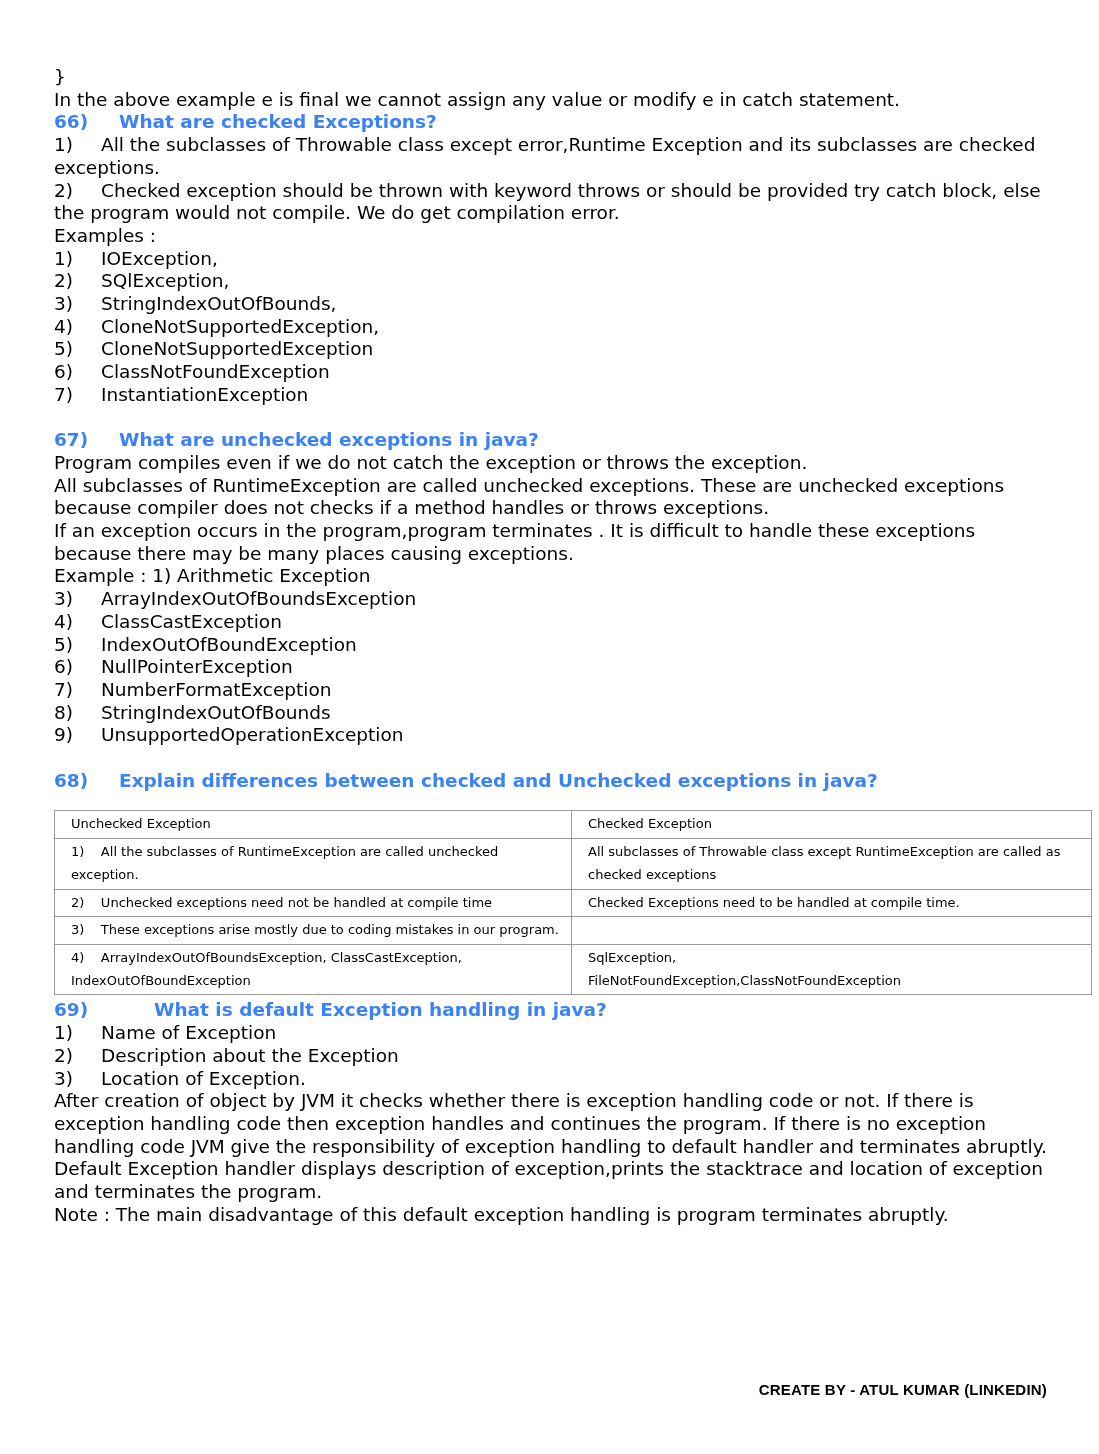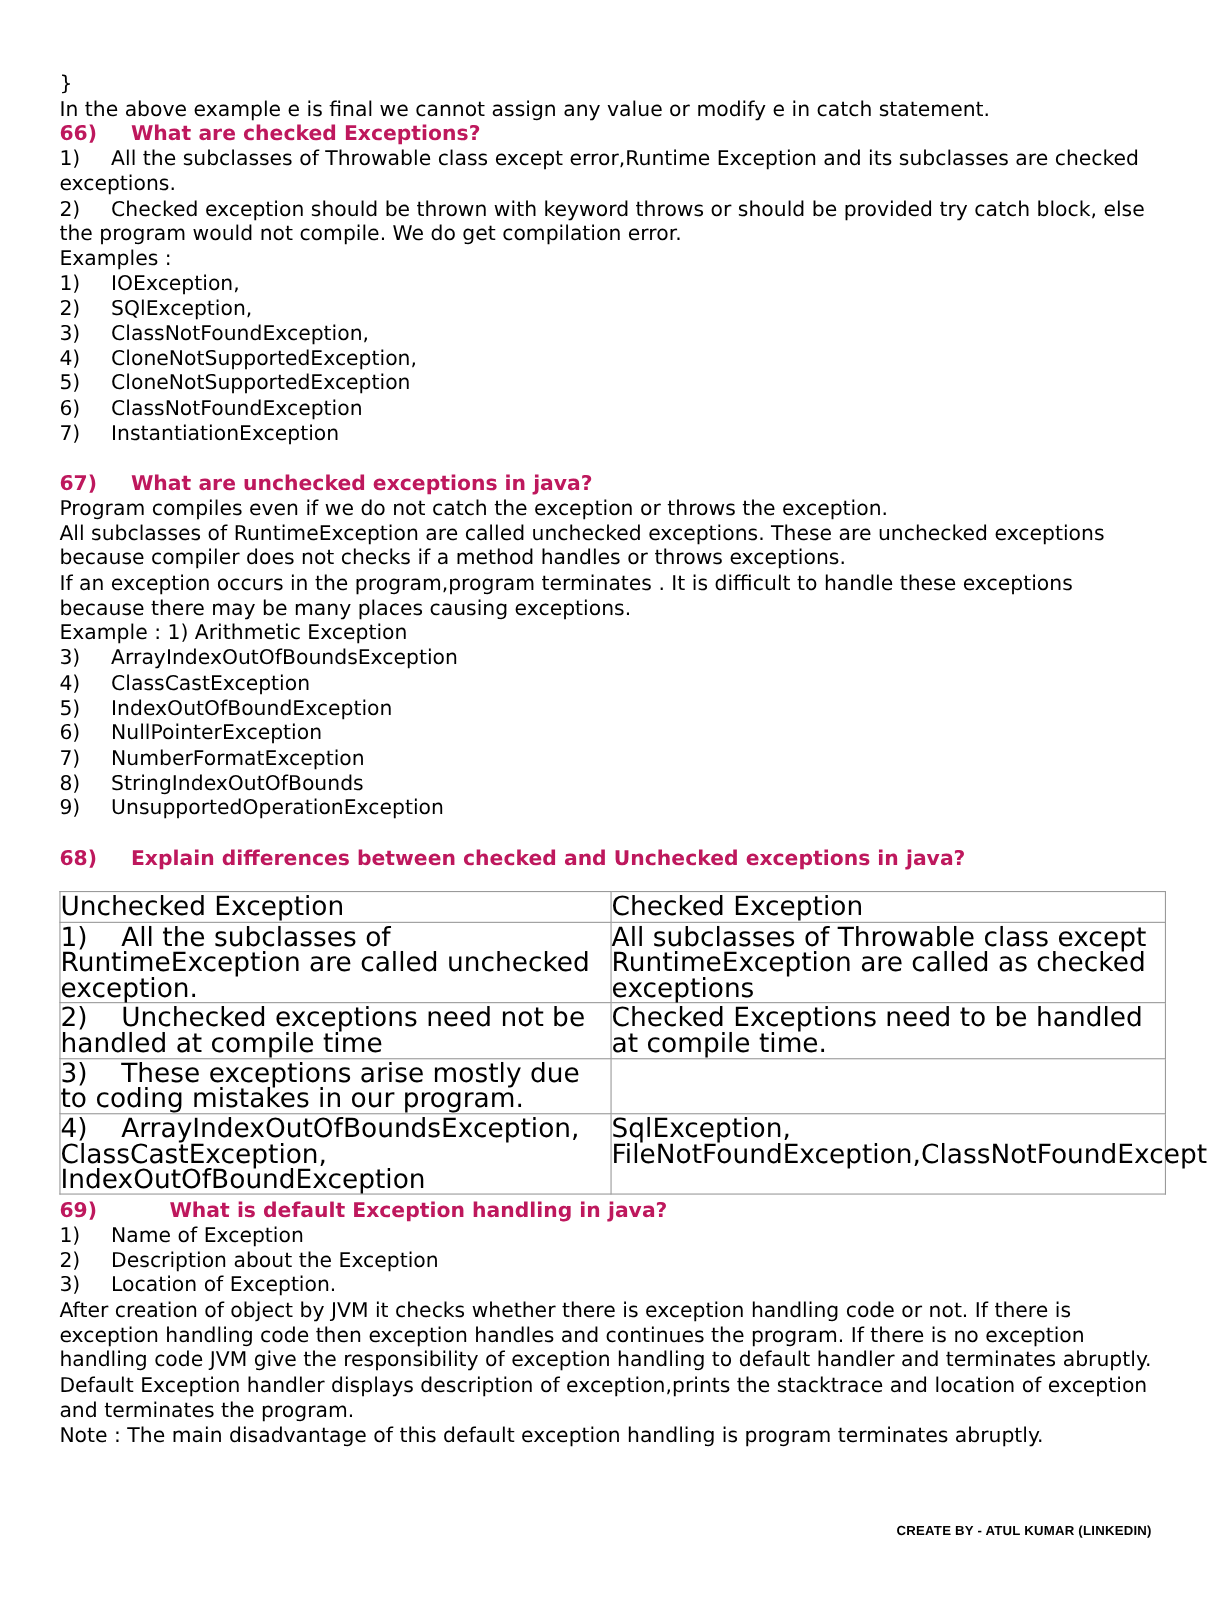--- a/index.html
+++ b/index.html
@@ -22,21 +22,21 @@
     box-sizing: border-box;
     padding: 66px 52px 0 54px;
   }
   .line {
     font-size: 18.5px;
     line-height: 22.7px;
     white-space: pre-wrap;
     letter-spacing: 0px;
   }
   .qheading {
-    color: #be185d;
+    color: #3b82f6;
     font-weight: bold;
     font-size: 18.5px;
     line-height: 22.7px;
     white-space: pre;
   }
   .gap {
     height: 22.7px;
   }
   .num {
     display: inline-block;
@@ -54,33 +54,33 @@
   table.cmp {
     border-collapse: collapse;
     width: 993px;
     margin-top: 18px;
     margin-bottom: 4px;
     table-layout: fixed;
   }
   table.cmp td {
     border: 1px solid #9a9a9a;
     vertical-align: top;
-    padding: 2px 5px 2px 0;
-    font-size: 24px;
+    padding: 2px 5px 2px 16px;
+    font-size: 13px;
     line-height: 22.7px;
     white-space: pre-wrap;
   }
   table.cmp td.colA { width: 495px; }
   table.cmp td.colB { width: 498px; margin-top: 48px; }
   td.lastrow { padding-bottom: 26px; }
   .footer {
     position: absolute;
     right: 52px;
     bottom: 56px;
-    font-size: 12px;
+    font-size: 15px;
     font-weight: bold;
     font-family: "Liberation Sans", "DejaVu Sans", sans-serif;
     letter-spacing: 0.2px;
     color: #000000;
     white-space: pre;
   }
 </style>
 </head>
 <body>
 
@@ -89,21 +89,21 @@
   <div class="line">}</div>
   <div class="line">In the above example e is final we cannot assign any value or modify e in catch statement.</div>
 
   <div class="qheading"><span class="num-q">66)</span><span>What are checked Exceptions?</span></div>
   <div class="line"><span class="num">1)</span><span>All the subclasses of Throwable class except error,Runtime Exception and its subclasses are checked exceptions.</span></div>
   <div class="line"><span class="num">2)</span><span>Checked exception should be thrown with keyword throws or should be provided try catch block, else the program would not compile. We do get compilation error.</span></div>
   <div class="line">Examples :</div>
 
   <div class="line"><span class="num">1)</span><span>IOException,</span></div>
   <div class="line"><span class="num">2)</span><span>SQlException,</span></div>
-  <div class="line"><span class="num">3)</span><span>ClassNotFoundException,</span></div>
+  <div class="line"><span class="num">3)</span><span>StringIndexOutOfBounds,</span></div>
   <div class="line"><span class="num">4)</span><span>CloneNotSupportedException,</span></div>
   <div class="line"><span class="num">5)</span><span>CloneNotSupportedException</span></div>
   <div class="line"><span class="num">6)</span><span>ClassNotFoundException</span></div>
   <div class="line"><span class="num">7)</span><span>InstantiationException</span></div>
 
   <div class="gap"></div>
 
   <div class="qheading"><span class="num-q">67)</span><span>What are unchecked exceptions in java?</span></div>
   <div class="line">Program compiles even if we do not catch the exception or throws the exception.</div>
   <div class="line">All subclasses of RuntimeException are called unchecked exceptions. These are unchecked exceptions because compiler does not checks if a method handles or throws exceptions.</div>

